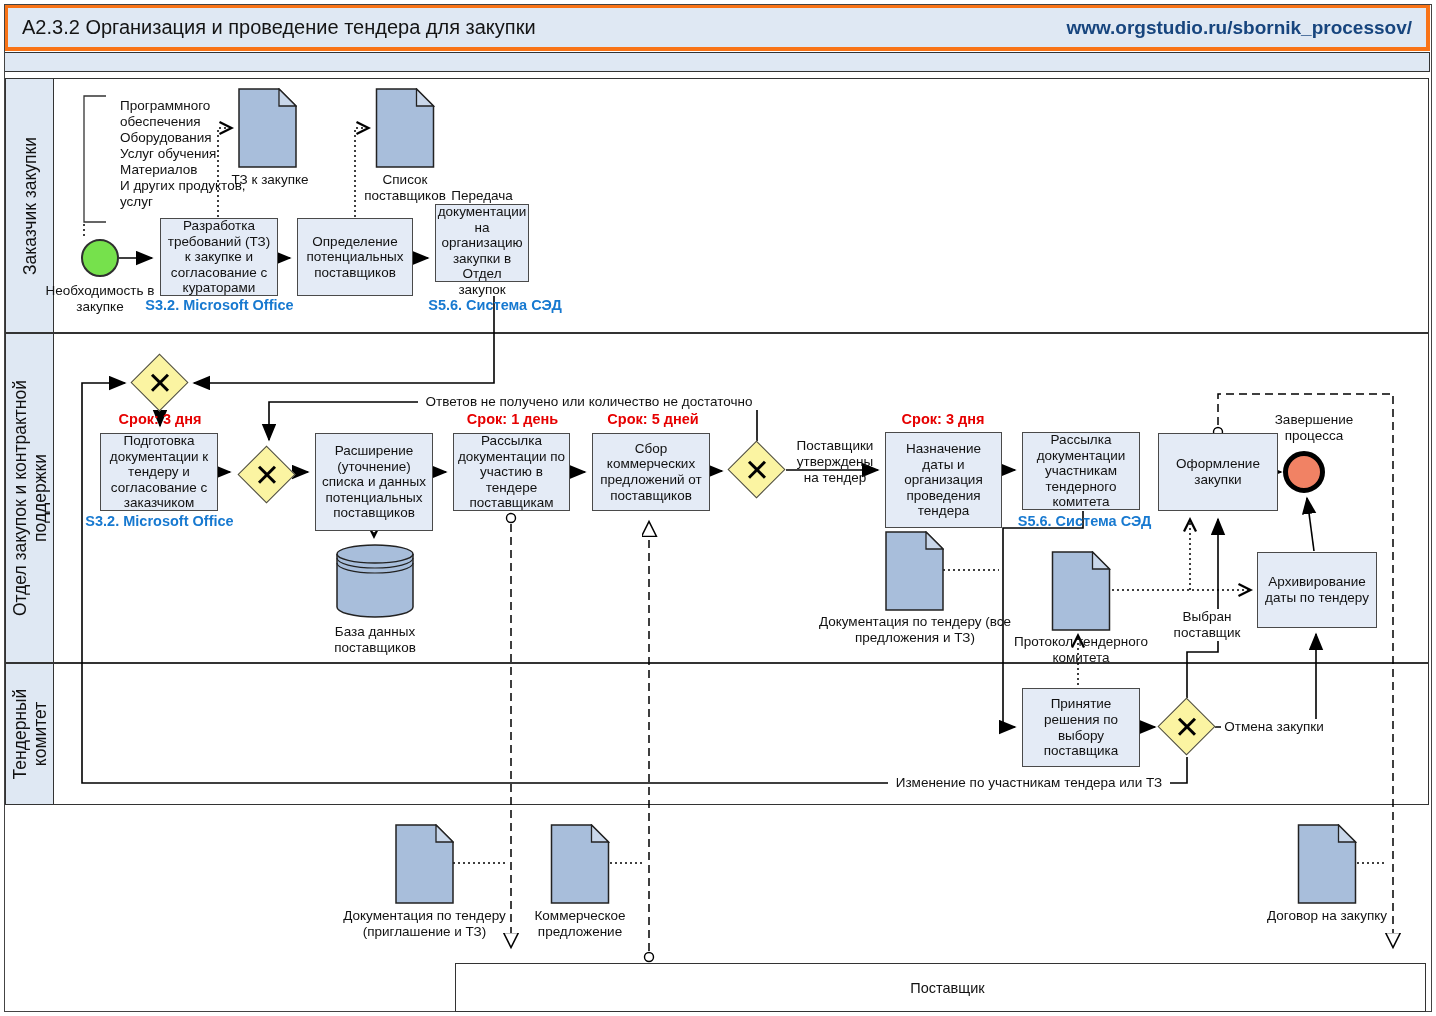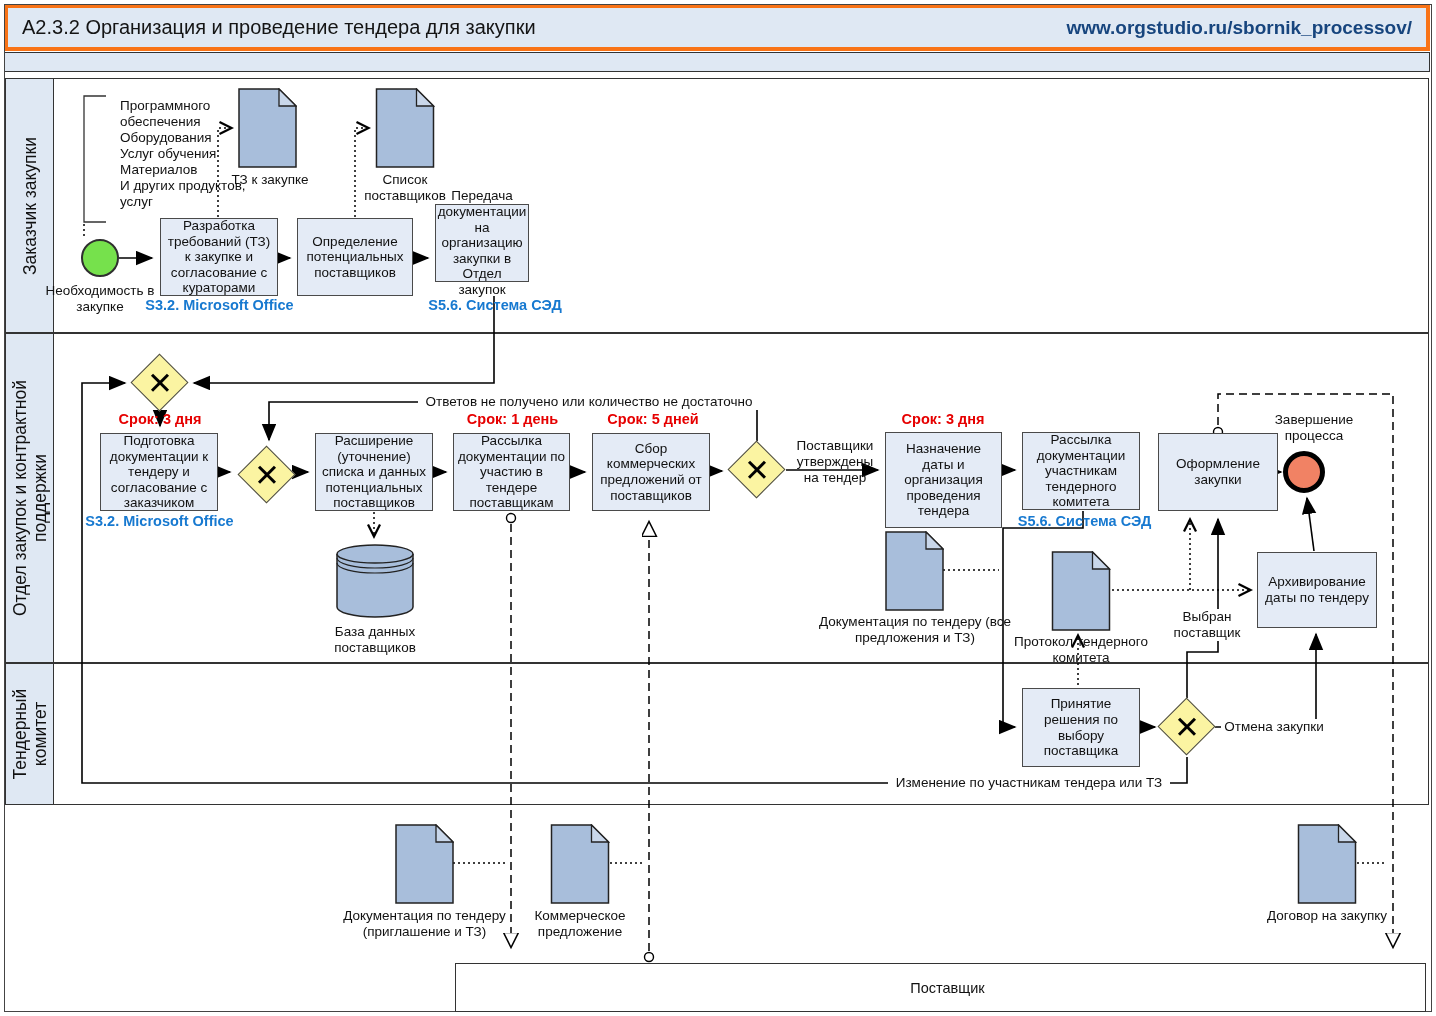--- a/index.html
+++ b/index.html
@@ -179,21 +179,21 @@
   <div class="abs z2 gwx" style="left:239px;top:447px;"></div>
   <div class="abs z2 gw" style="left:736px;top:449px;"></div>
   <div class="abs z2 gwx" style="left:729px;top:442px;"></div>
 
   <div class="abs z2 task" style="left:100px;top:433px;width:118px;height:78px;">
     <span>Подготовка документации к тендеру и согласование с заказчиком</span>
   </div>
   <div class="abs z2 sys" style="left:82px;top:513px;width:155px;">S3.2. Microsoft Office</div>
   <div class="abs z2 due" style="left:105px;top:411px;width:110px;">Срок: 3 дня</div>
 
-  <div class="abs z2 task" style="left:315px;top:433px;width:118px;height:78px;">
+  <div class="abs z2 task" style="left:315px;top:433px;width:118px;height:98px;">
     <span>Расширение (уточнение) списка и данных потенциальных поставщиков</span>
   </div>
 
   <div class="abs z2 task" style="left:453px;top:433px;width:117px;height:78px;">
     <span>Рассылка документации по участию в тендере поставщикам</span>
   </div>
   <div class="abs z2 due" style="left:455px;top:411px;width:115px;">Срок: 1 день</div>
 
   <div class="abs z2 task" style="left:592px;top:433px;width:118px;height:78px;">
     <span>Сбор коммерческих предложений от поставщиков</span>

